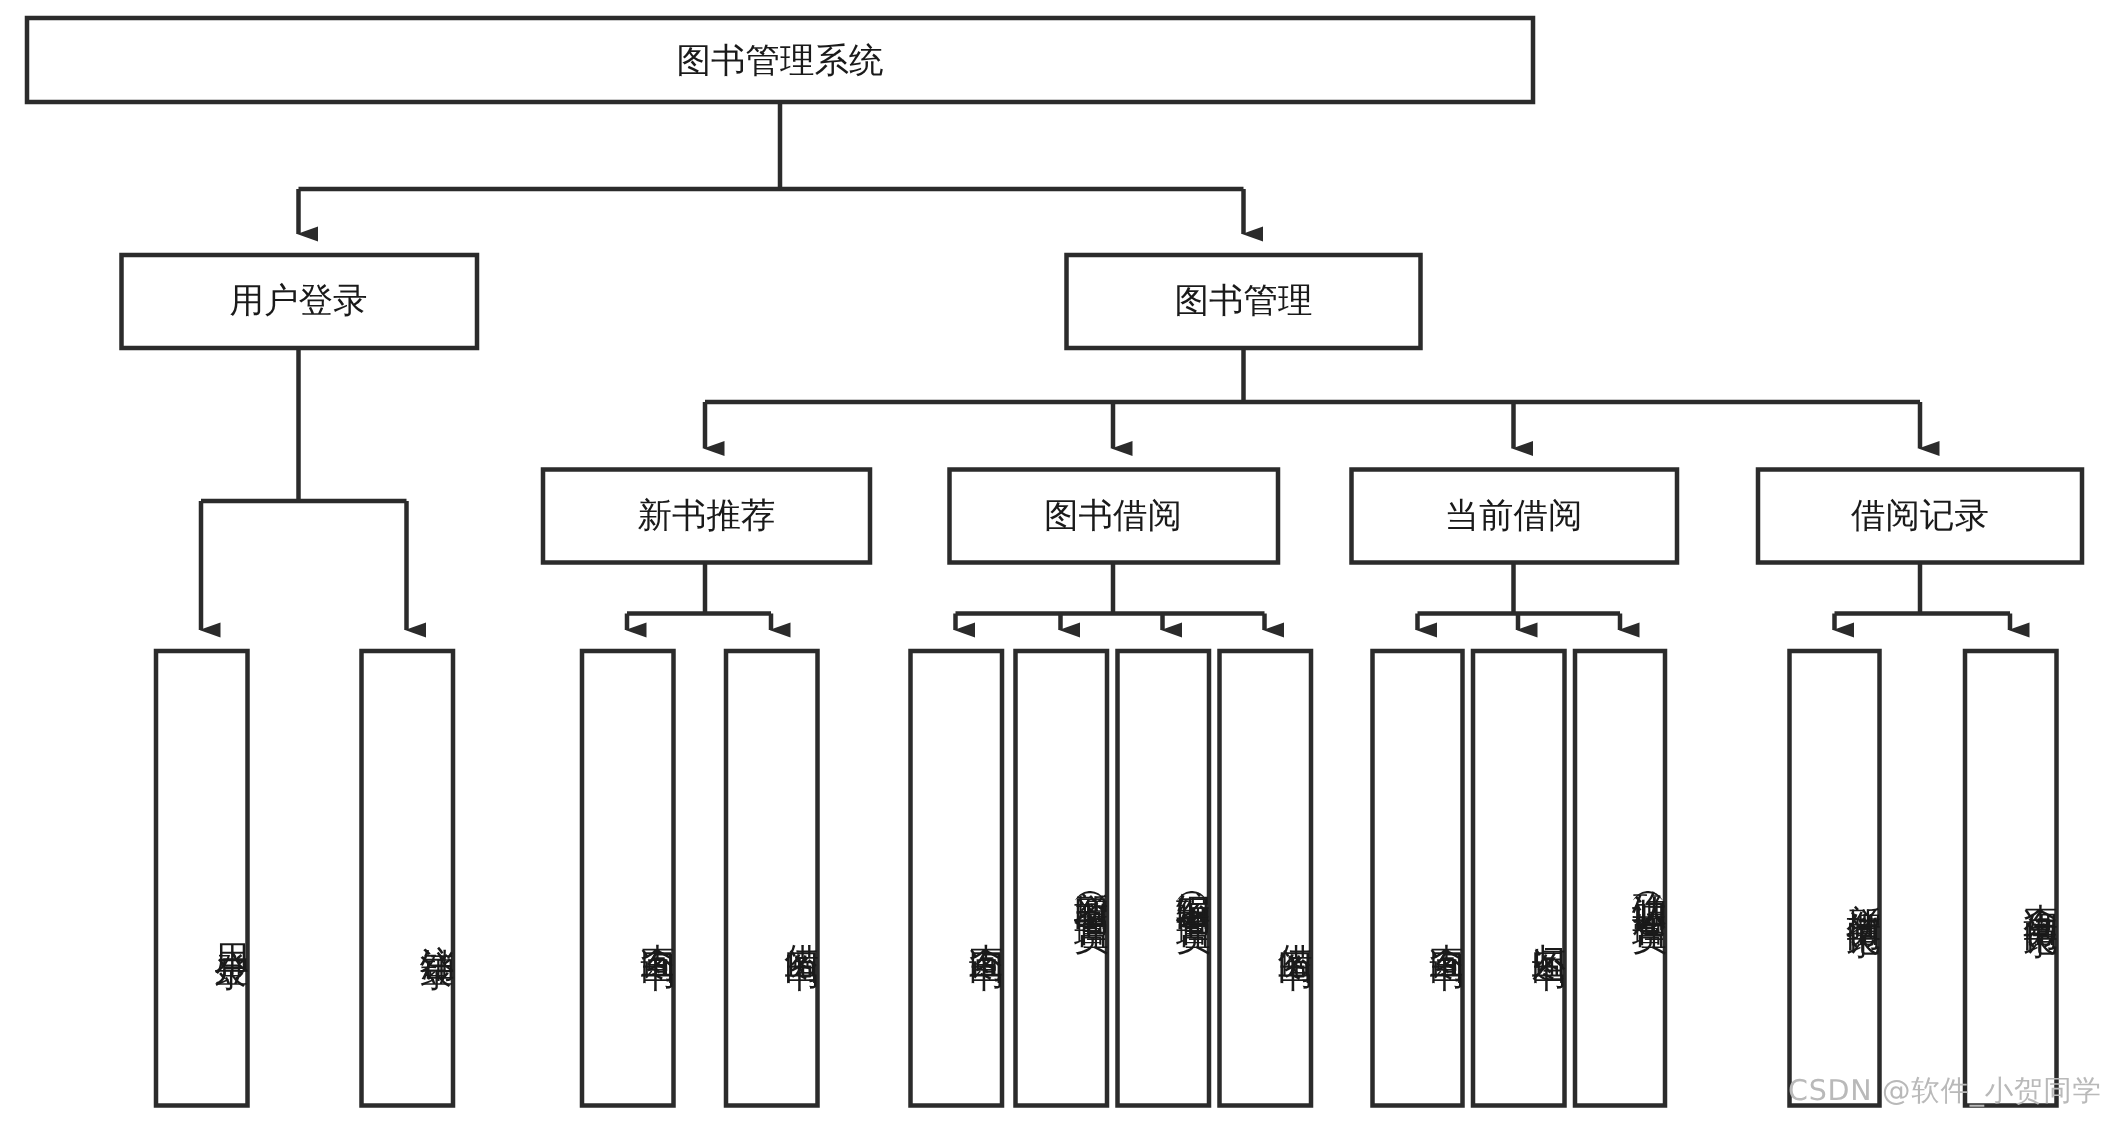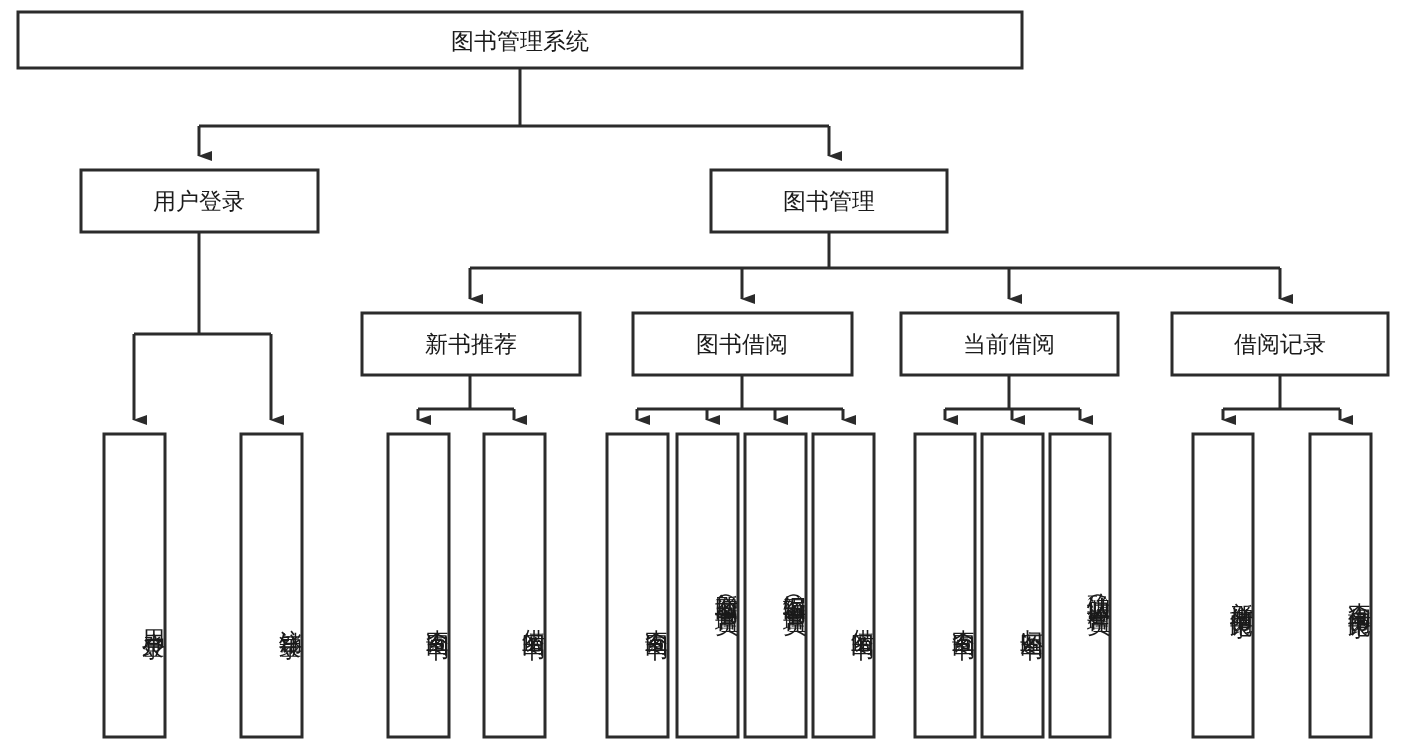--- a/index.html
+++ b/index.html
@@ -195,14 +195,15 @@
   <div class="node-label-v" style="left:607px; top:496px; width:61px; height:241px;">查询图书</div>
   <div class="node-label-v" style="left:677px; top:442px; width:61px; height:292px;">新增图书（管理员）</div>
   <div class="node-label-v" style="left:745px; top:442px; width:61px; height:292px;">编辑图书（管理员）</div>
   <div class="node-label-v" style="left:813px; top:496px; width:61px; height:241px;">借阅图书</div>
   <div class="node-label-v" style="left:915px; top:496px; width:60px; height:241px;">查询图书</div>
   <div class="node-label-v" style="left:982px; top:496px; width:61px; height:241px;">归还图书</div>
   <div class="node-label-v" style="left:1050px; top:442px; width:60px; height:292px;">确认归还（管理员）</div>
   <div class="node-label-v" style="left:1193px; top:452px; width:60px; height:282px;">新增借阅记录</div>
   <div class="node-label-v" style="left:1310px; top:452px; width:61px; height:282px;">查询借阅记录</div>
 
+  <div class="watermark" style="left:1192px; top:714px;">CSDN @软件_小贺同学</div>
 
 </div>
 
 </body></html>

